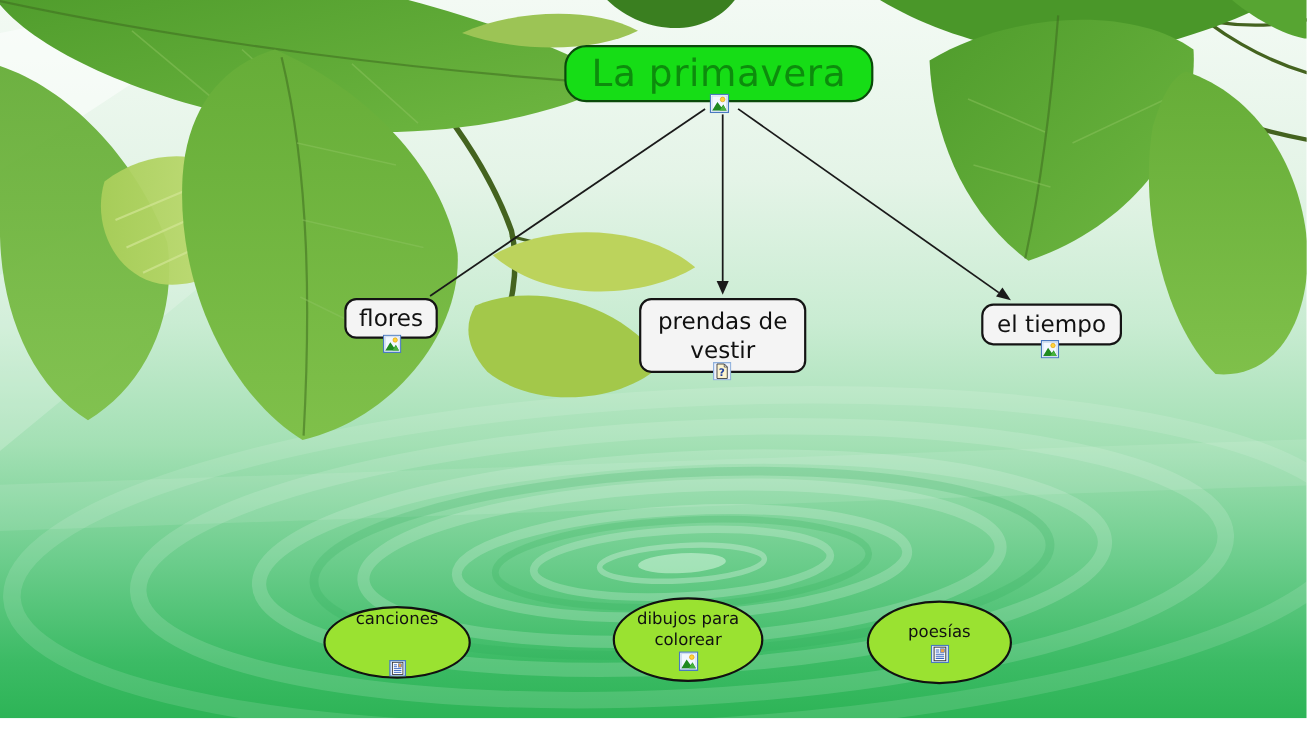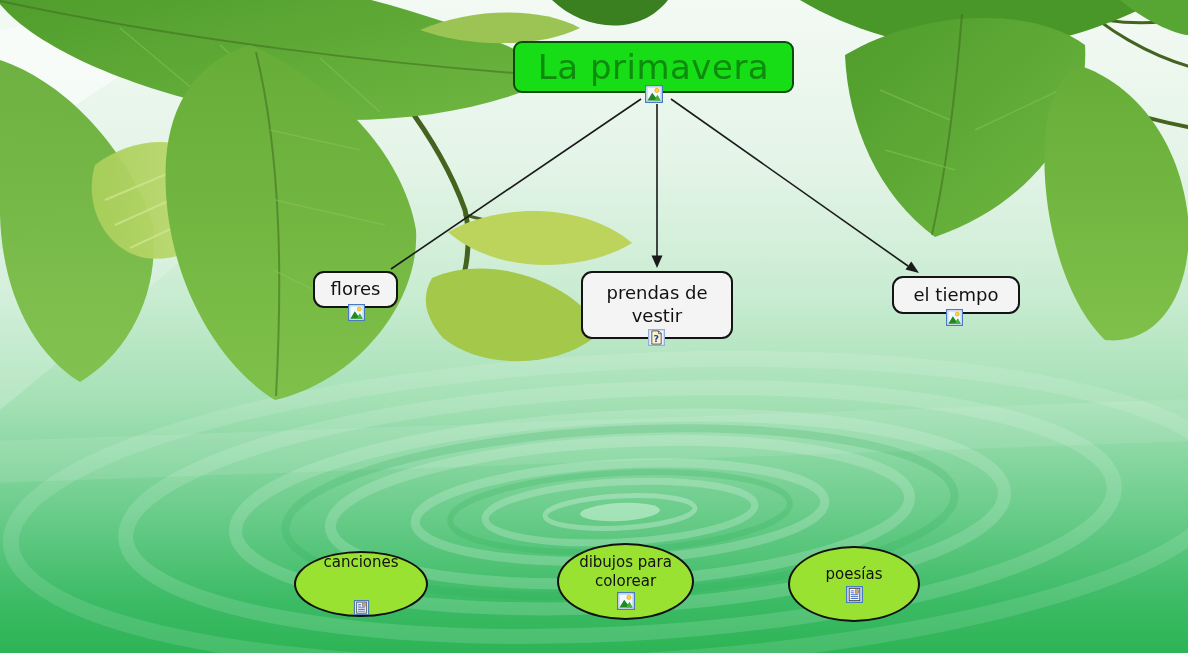--- a/index.html
+++ b/index.html
@@ -9,26 +9,26 @@
   }
   .bg,.links{position:absolute;left:0;top:0;pointer-events:none;}
   .bg{z-index:0;}
   .links{z-index:2;}
   .node{
     position:absolute;z-index:3;box-sizing:border-box;
     display:flex;align-items:center;justify-content:center;text-align:center;
   }
   .root-node{
     left:513px;top:41px;width:281px;height:52px;
-    background:#16dd16;border:2px solid #0a4a0a;border-radius:9px;
+    background:#16dd16;border:2px solid #0a4a0a;border-radius:20px;
     font-size:34px;color:#0d8c0d;letter-spacing:0.5px;
   }
   .branch{
     background:#f4f4f4;border:2px solid #141414;border-radius:11px;
-    font-size:18px;color:#111;line-height:1.26;
+    font-size:21px;color:#111;line-height:1.26;
   }
   #b-flores{left:313px;top:271px;width:85px;height:37px;}
   #b-prendas{left:581px;top:271px;width:152px;height:68px;}
   #b-tiempo{left:892px;top:276px;width:128px;height:38px;}
   .resource{
     background:#9ae231;border:2px solid #111;border-radius:50%;
     font-size:15px;color:#111;line-height:1.25;
     display:flex;flex-direction:column;align-items:center;justify-content:center;gap:2px;
   }
   #r-canciones{left:294px;top:551px;width:134px;height:66px;gap:28px;}

